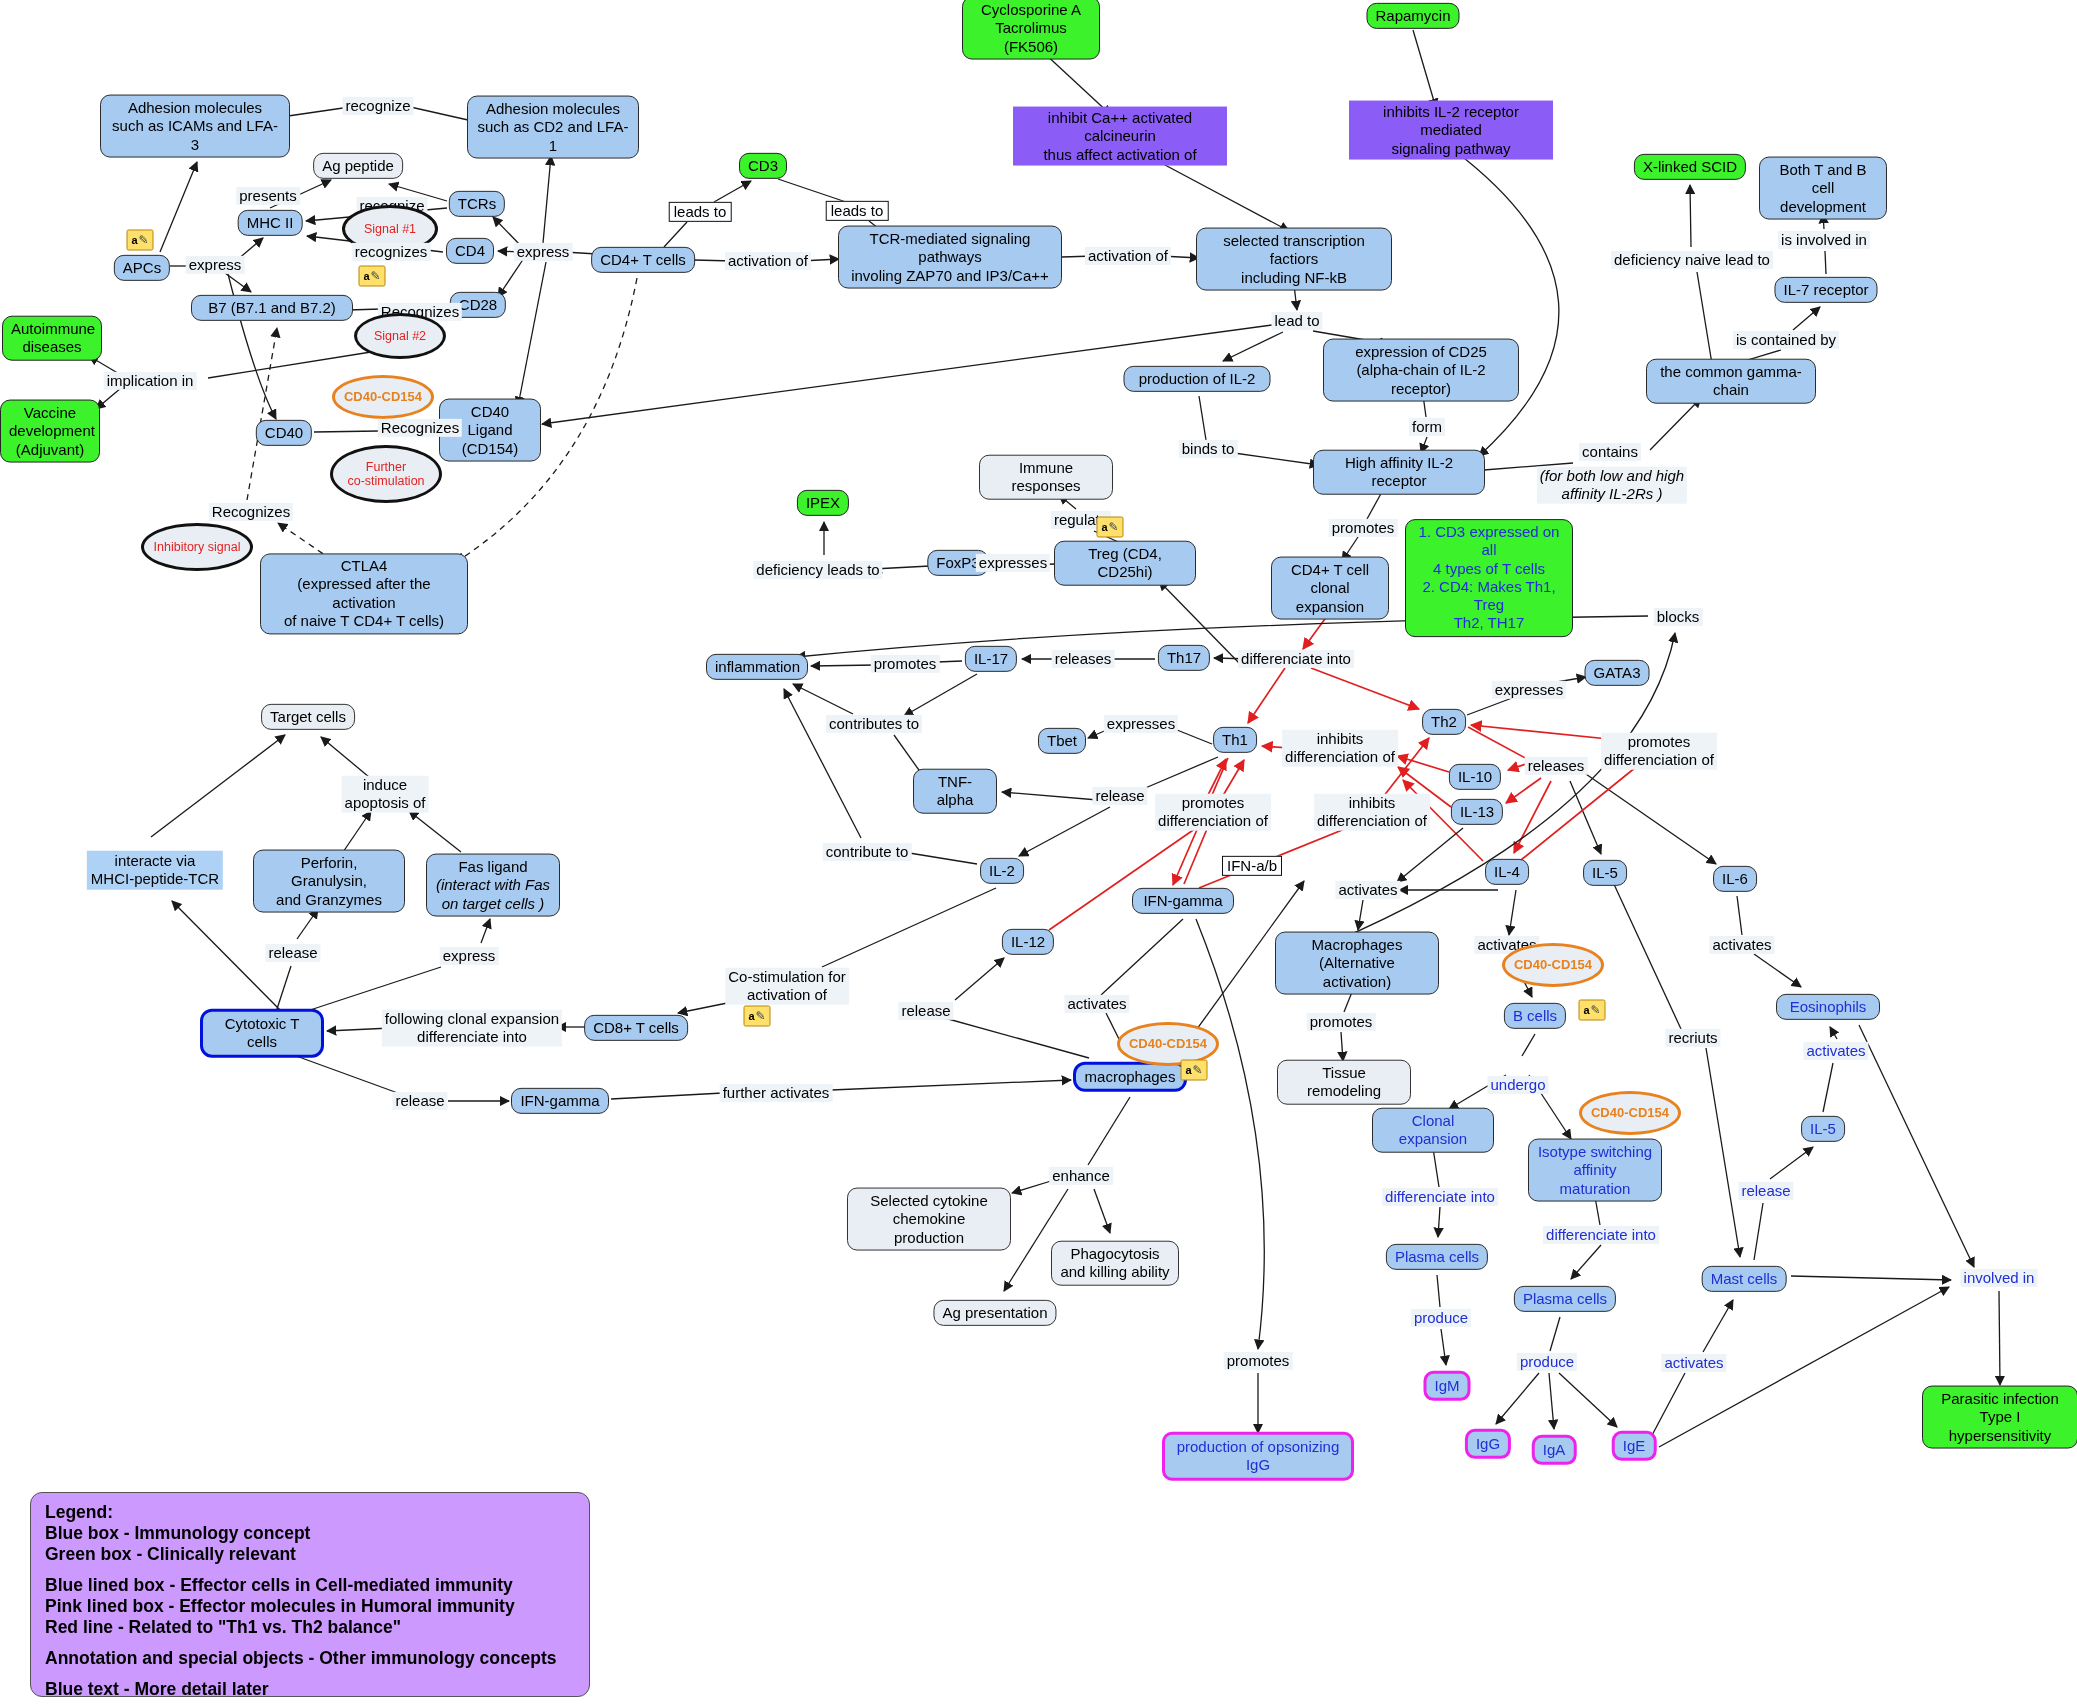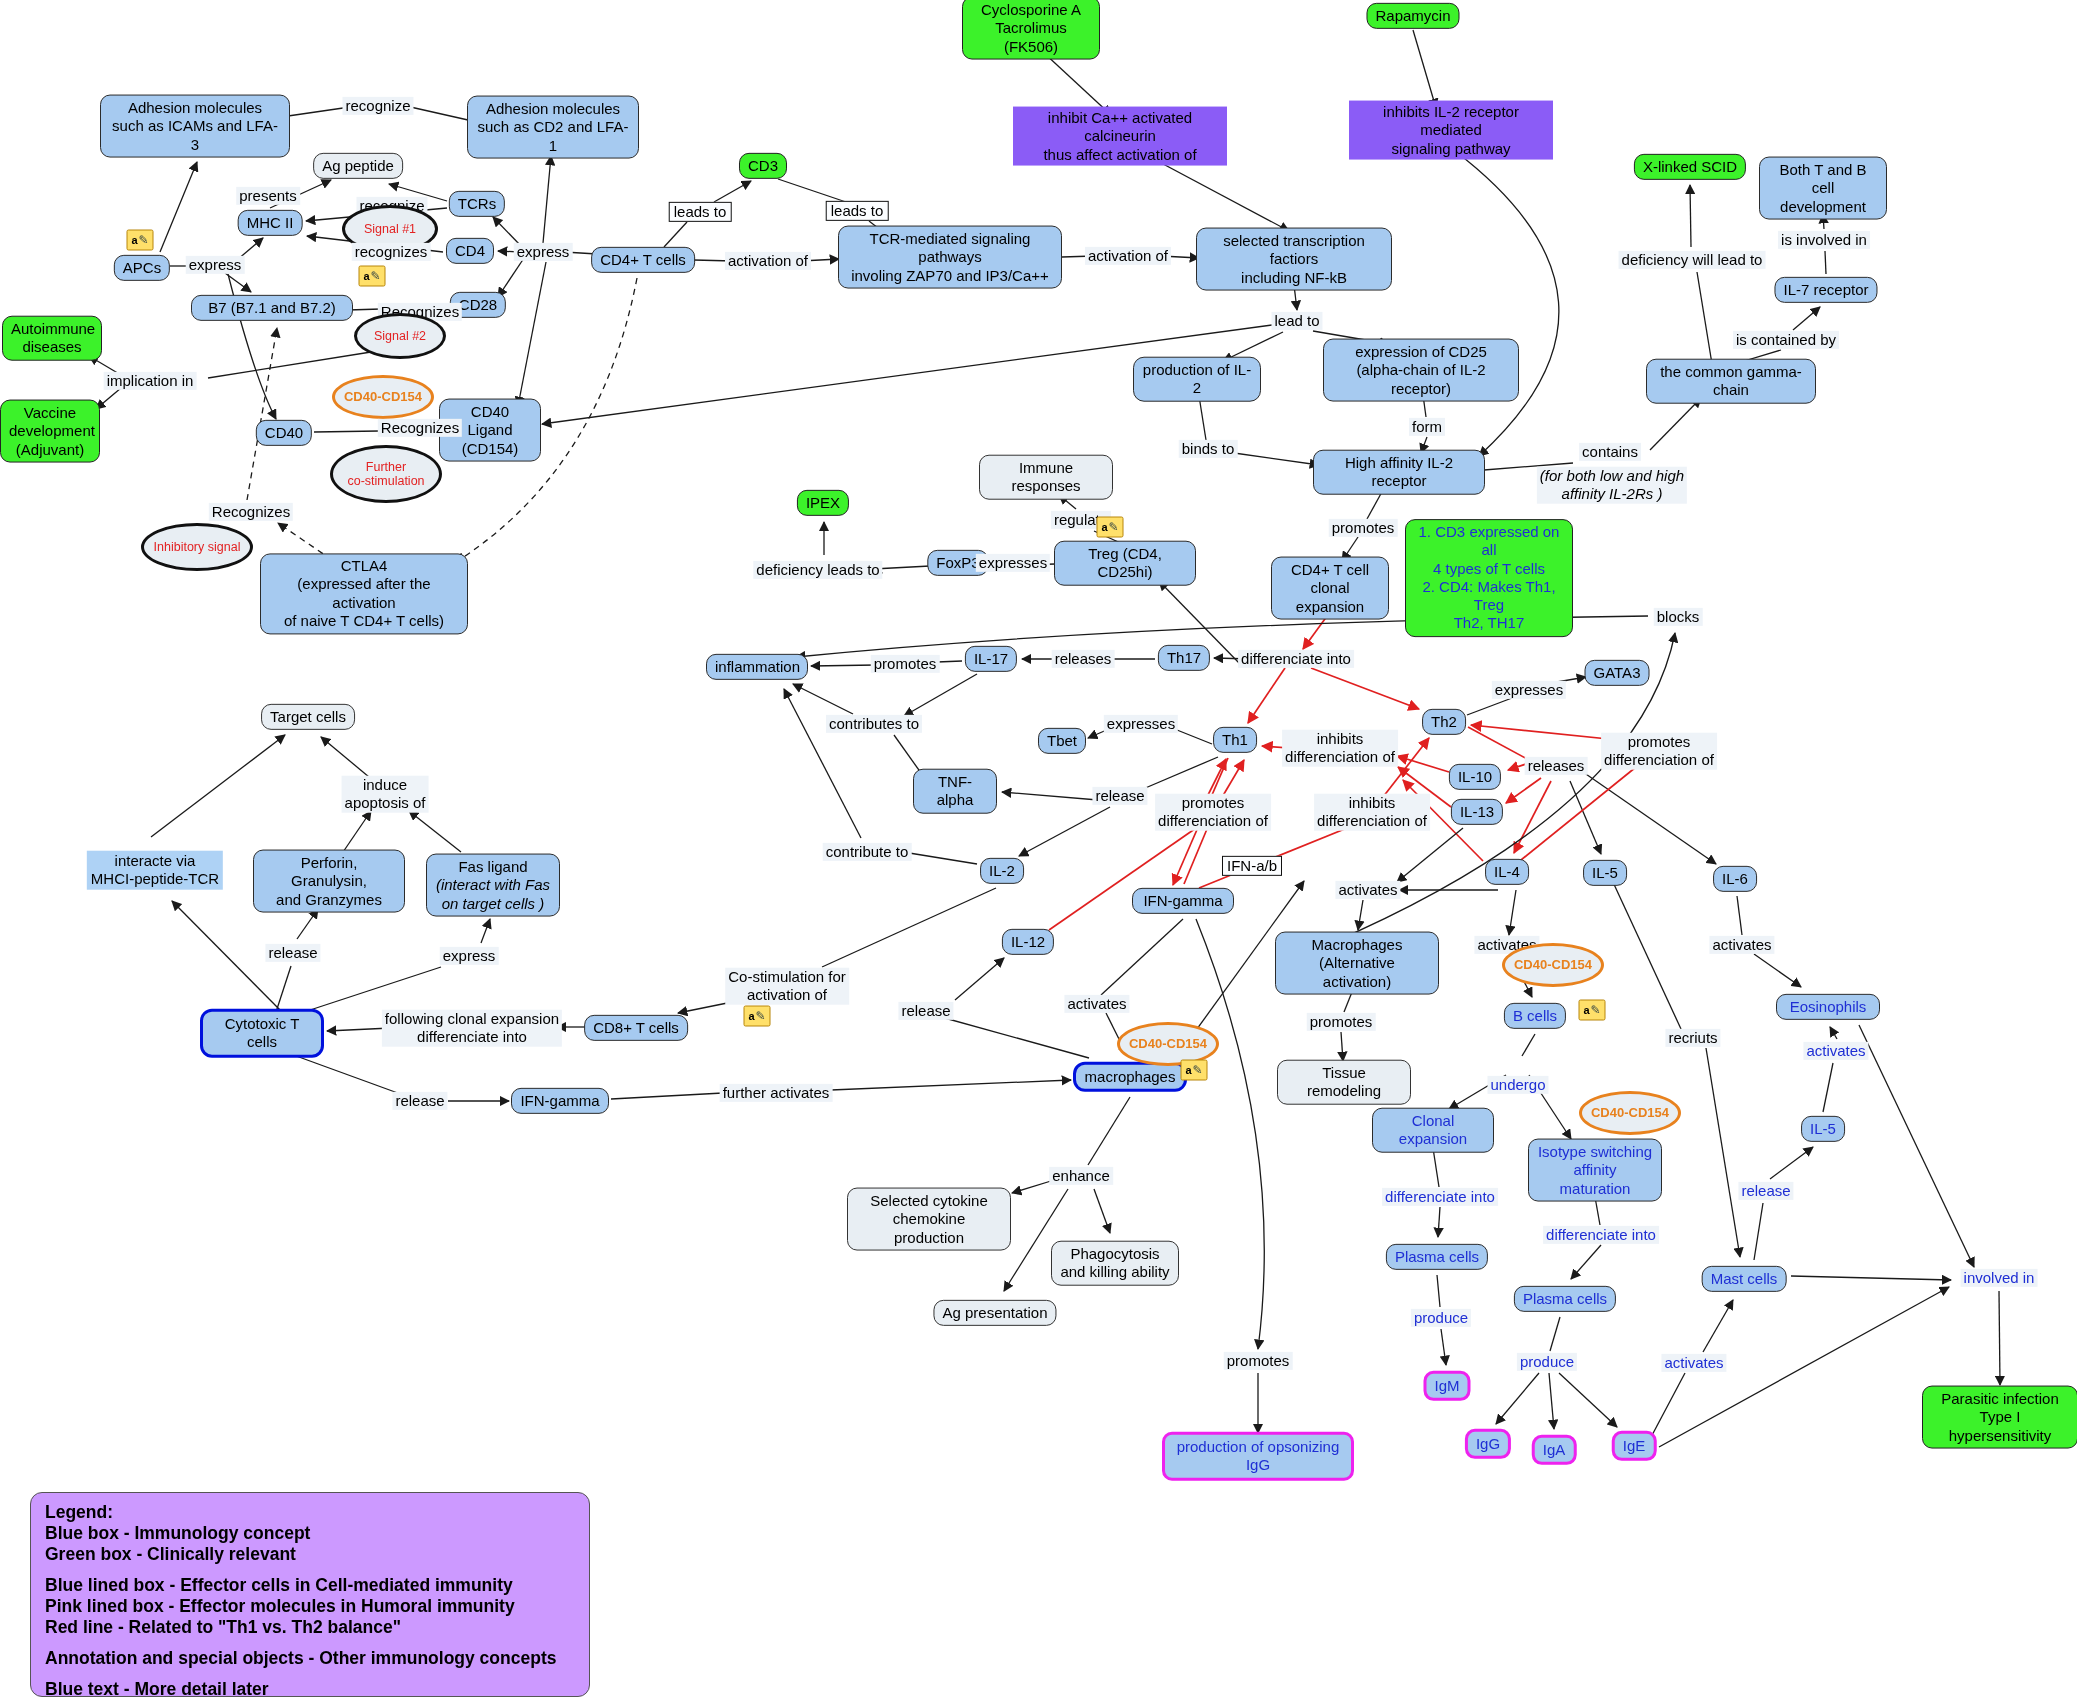--- a/index.html
+++ b/index.html
@@ -284,23 +284,23 @@
 thus affect activation of</span></div>
     <div class="node greenflat" style="left: 1451px; top: 130px; width: 204px;"><span>inhibits IL-2 receptor mediated
 signaling pathway</span></div>
     <div class="node green" style="left: 1690px; top: 167px;"><span>X-linked SCID</span></div>
     <div class="node box" style="left: 1823px; top: 188px; width: 128px;"><span>Both T and B cell
 development</span></div>
     <div class="node lbl" style="left: 1824px; top: 240px;"><span>is involved in</span></div>
     <div class="node box" style="left: 1826px; top: 290px;"><span>IL-7 receptor</span></div>
     <div class="node lbl" style="left: 1786px; top: 340px;"><span>is contained by</span></div>
     <div class="node box" style="left: 1731px; top: 381px; width: 170px;"><span>the common gamma-chain</span></div>
-    <div class="node lbl" style="left: 1692px; top: 260px;"><span>deficiency will lead to</span></div>
+    <div class="node lbl" style="left: 1692px; top: 260px;"><span>deficiency naive lead to</span></div>
     <div class="node lbl" style="left: 1297px; top: 321px;"><span>lead to</span></div>
-    <div class="node box" style="left: 1197px; top: 379px; width: 128px; border-radius: 11px;"><span>production of IL-2</span></div>
+    <div class="node box" style="left: 1197px; top: 379px; width: 147px;"><span>production of IL-2</span></div>
     <div class="node box" style="left: 1421px; top: 370px; width: 196px;"><span>expression of CD25
 (alpha-chain of IL-2 receptor)</span></div>
     <div class="node lbl" style="left: 1208px; top: 449px;"><span>binds to</span></div>
     <div class="node lbl" style="left: 1427px; top: 427px;"><span>form</span></div>
     <div class="node box" style="left: 1399px; top: 472px; width: 172px;"><span>High affinity IL-2 receptor</span></div>
     <div class="node lbl" style="left: 1610px; top: 452px;"><span>contains</span></div>
     <div class="node lbl italic" style="left: 1612px; top: 485px;"><span>(for both low and high
 affinity IL-2Rs )</span></div>
     <div class="node lbl" style="left: 1363px; top: 528px;"><span>promotes</span></div>
     <div class="node plain" style="left: 1046px; top: 477px; width: 134px;"><span>Immune responses</span></div>

